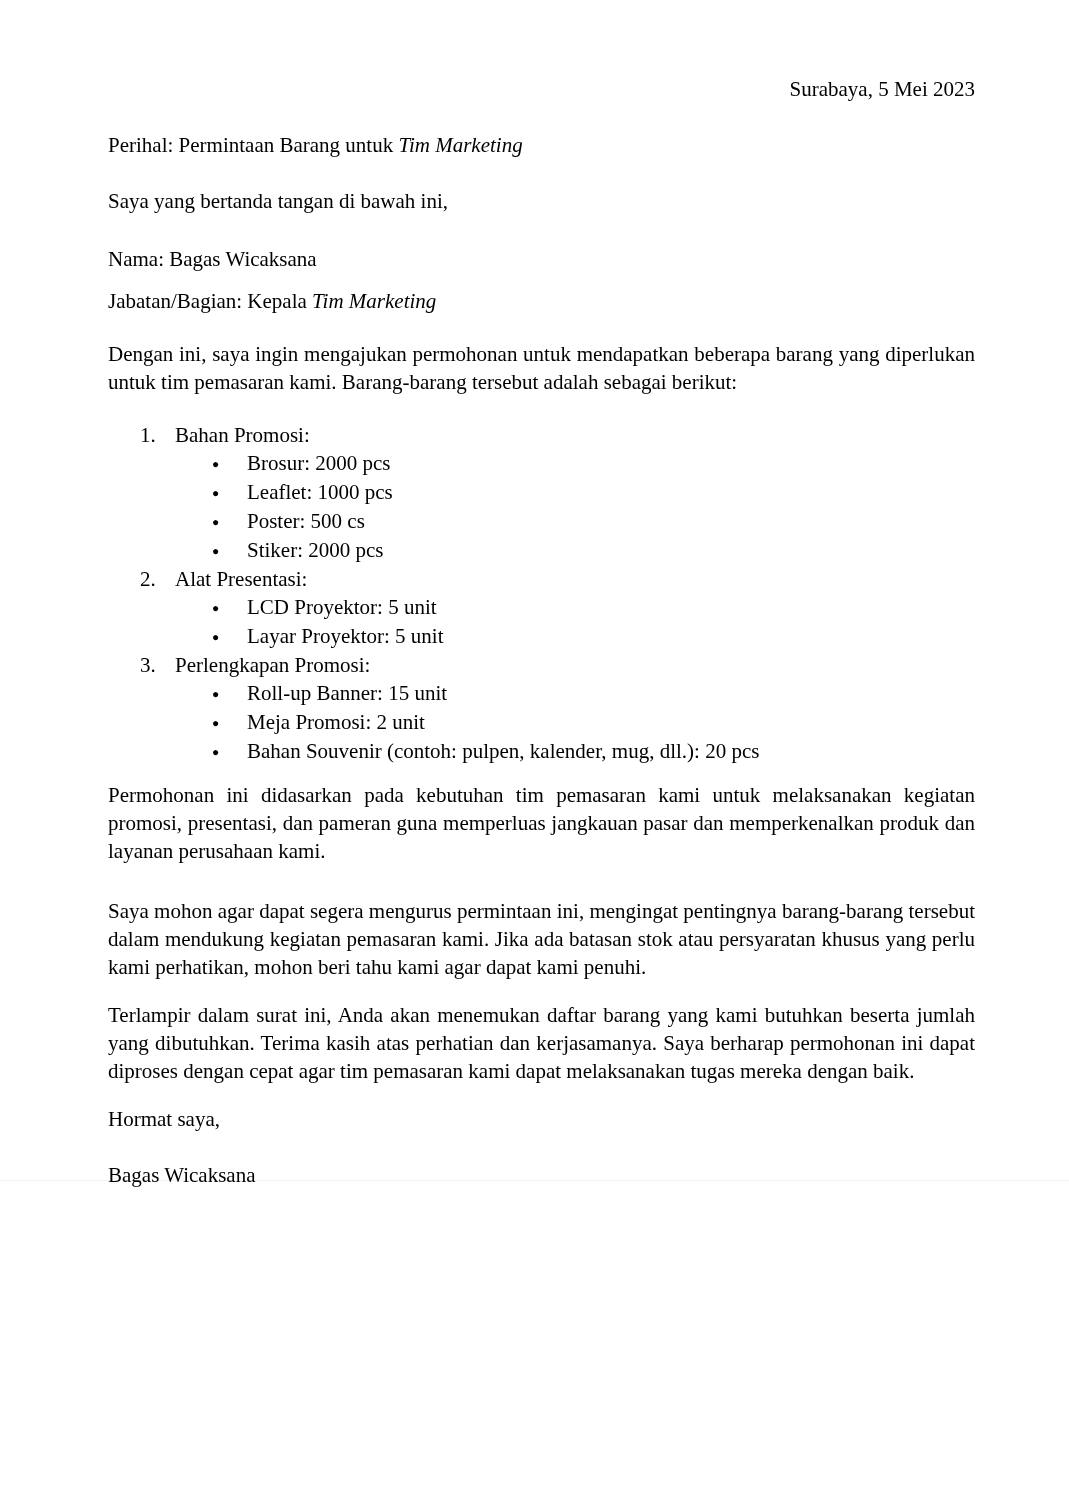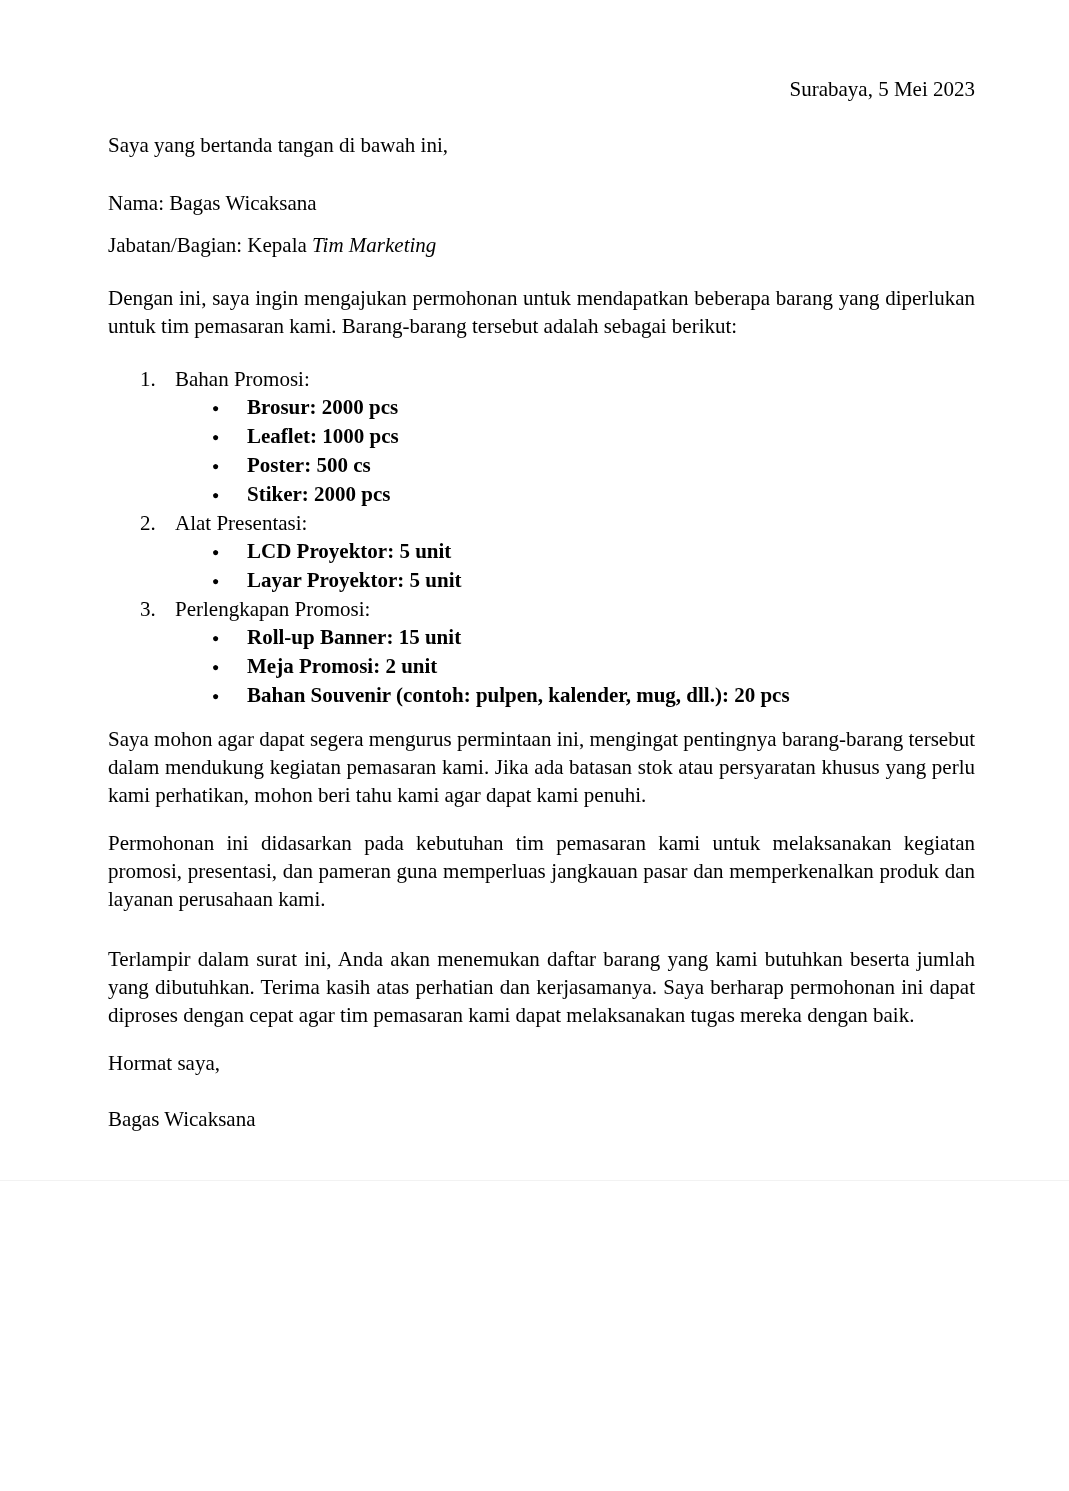--- a/index.html
+++ b/index.html
@@ -30,36 +30,37 @@
   .mb20 { margin-bottom: 20px; }
   .mb25 { margin-bottom: 25px; }
   .mb30 { margin-bottom: 30px; }
   .mb32 { margin-bottom: 32px; }
   .list { margin-bottom: 15px; }
   .oli { padding-left: 32px; }
   .oli .num {
     display: inline-block;
     width: 35px;
   }
-  .bli { padding-left: 104px; font-weight: bold; }
+  .bli { padding-left: 104px; }
   .bli .bullet {
     display: inline-block;
     width: 35px;
     font-size: 12px;
     vertical-align: 2px;
   }
   i { font-style: italic; }
 </style>
 </head>
 <body>
 
 <div class="page">
 
   <p class="right">Surabaya, 5 Mei 2023</p>
 
+  <p><span>Perihal: Permintaan Barang untuk </span><i>Tim Marketing</i></p>
 
 
 
   <p class="mb30">Saya yang bertanda tangan di bawah ini,</p>
 
   <p class="mb14">Nama: Bagas Wicaksana</p>
 
   <p class="mb25"><span>Jabatan/Bagian: Kepala </span><i>Tim Marketing</i></p>
 
   <p class="just mb25">Dengan ini, saya ingin mengajukan permohonan untuk mendapatkan beberapa barang yang diperlukan untuk tim pemasaran kami. Barang-barang tersebut adalah sebagai berikut:</p>
@@ -76,23 +77,23 @@
     <div class="bli"><span class="bullet">●</span><span>LCD Proyektor: 5 unit</span></div>
     <div class="bli"><span class="bullet">●</span><span>Layar Proyektor: 5 unit</span></div>
 
     <div class="oli"><span class="num">3.</span><span>Perlengkapan Promosi:</span></div>
     <div class="bli"><span class="bullet">●</span><span>Roll-up Banner: 15 unit</span></div>
     <div class="bli"><span class="bullet">●</span><span>Meja Promosi: 2 unit</span></div>
     <div class="bli"><span class="bullet">●</span><span>Bahan Souvenir (contoh: pulpen, kalender, mug, dll.): 20 pcs</span></div>
 
   </div>
 
+  <p class="just mb32">Permohonan ini didasarkan pada kebutuhan tim pemasaran kami untuk melaksanakan kegiatan promosi, presentasi, dan pameran guna memperluas jangkauan pasar dan memperkenalkan produk dan layanan perusahaan kami.</p>
+
   <p class="just mb20">Saya mohon agar dapat segera mengurus permintaan ini, mengingat pentingnya barang-barang tersebut dalam mendukung kegiatan pemasaran kami. Jika ada batasan stok atau persyaratan khusus yang perlu kami perhatikan, mohon beri tahu kami agar dapat kami penuhi.</p>
-
-  <p class="just mb32">Permohonan ini didasarkan pada kebutuhan tim pemasaran kami untuk melaksanakan kegiatan promosi, presentasi, dan pameran guna memperluas jangkauan pasar dan memperkenalkan produk dan layanan perusahaan kami.</p>
 
   <p class="just mb20">Terlampir dalam surat ini, Anda akan menemukan daftar barang yang kami butuhkan beserta jumlah yang dibutuhkan. Terima kasih atas perhatian dan kerjasamanya. Saya berharap permohonan ini dapat diproses dengan cepat agar tim pemasaran kami dapat melaksanakan tugas mereka dengan baik.</p>
 
   <p>Hormat saya,</p>
 
   <p>Bagas Wicaksana</p>
 
 </div>
 
 </body></html>

